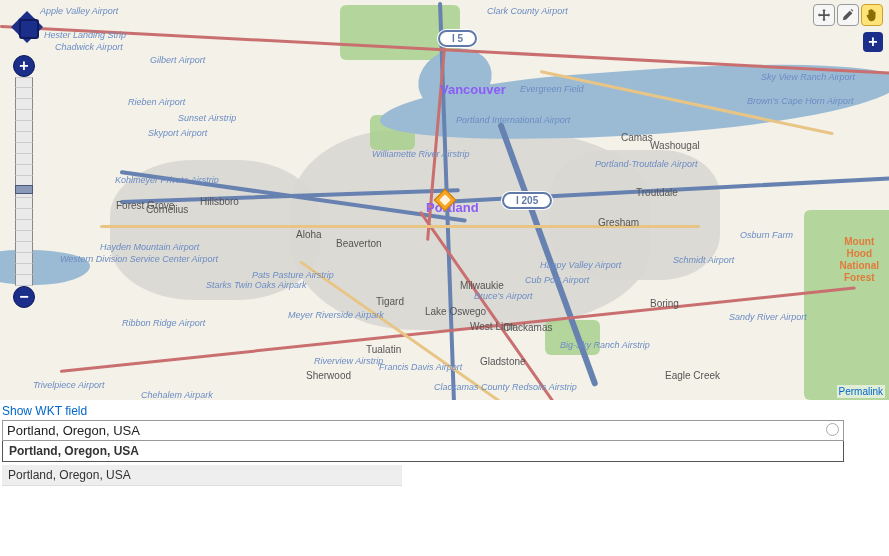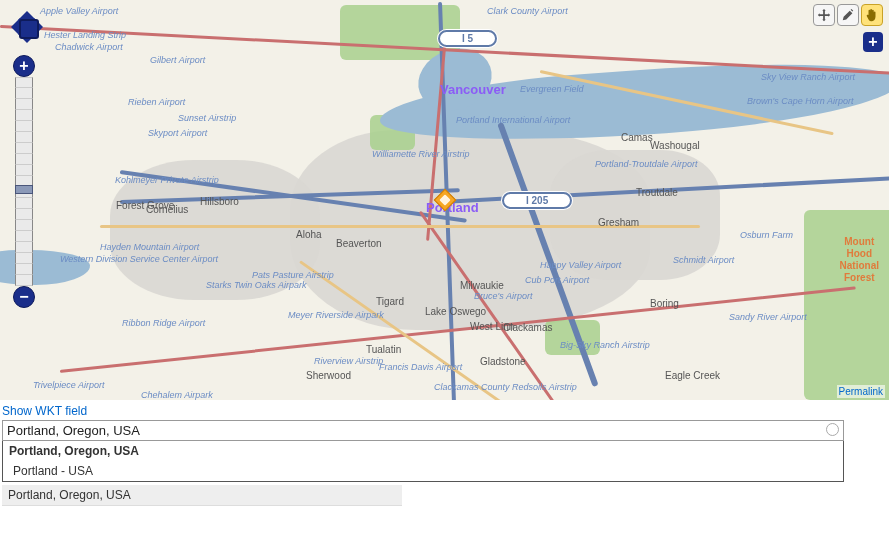--- a/index.html
+++ b/index.html
@@ -33,21 +33,21 @@
   .hwy-red { background:#c96f6f; height:3px;}
   .hwy-orange { background:#e8c585; height:3px;}
   
   .shield {
     position:absolute;
     background:#fff;
     border:2px solid #5f7aa8;
     color:#5f7aa8;
     font-weight:bold;
     font-size:10px;
-    padding:1px 22px;
+    padding:1px 12px;
     border-radius:10px;
     box-shadow:0 0 0 1px #fff;
   }
   
   .citylabel {
     position:absolute;
     font-size:10px;
     color:#555;
     white-space:nowrap;
     font-family: Arial, sans-serif;
@@ -415,21 +415,20 @@
 <div class="below">
   <a class="showwkt">Show WKT field</a>
 
   <div class="search-wrap">
     <input class="search-input" type="text" value="Portland, Oregon, USA" placeholder="" style="">
     <div class="spinner"></div>
   </div>
 
   <div class="autocomplete-box">
     <div class="ac-item bold">Portland, Oregon, USA</div>
-    <div class="ac-item" style="padding-left:10px;">Portland - USA</div>
   </div>
 
   <table class="result-table">
     <tbody>
         <tr>
       <td>Portland, Oregon, USA</td>
     </tr>
   </tbody>
     </table>
 </div>

